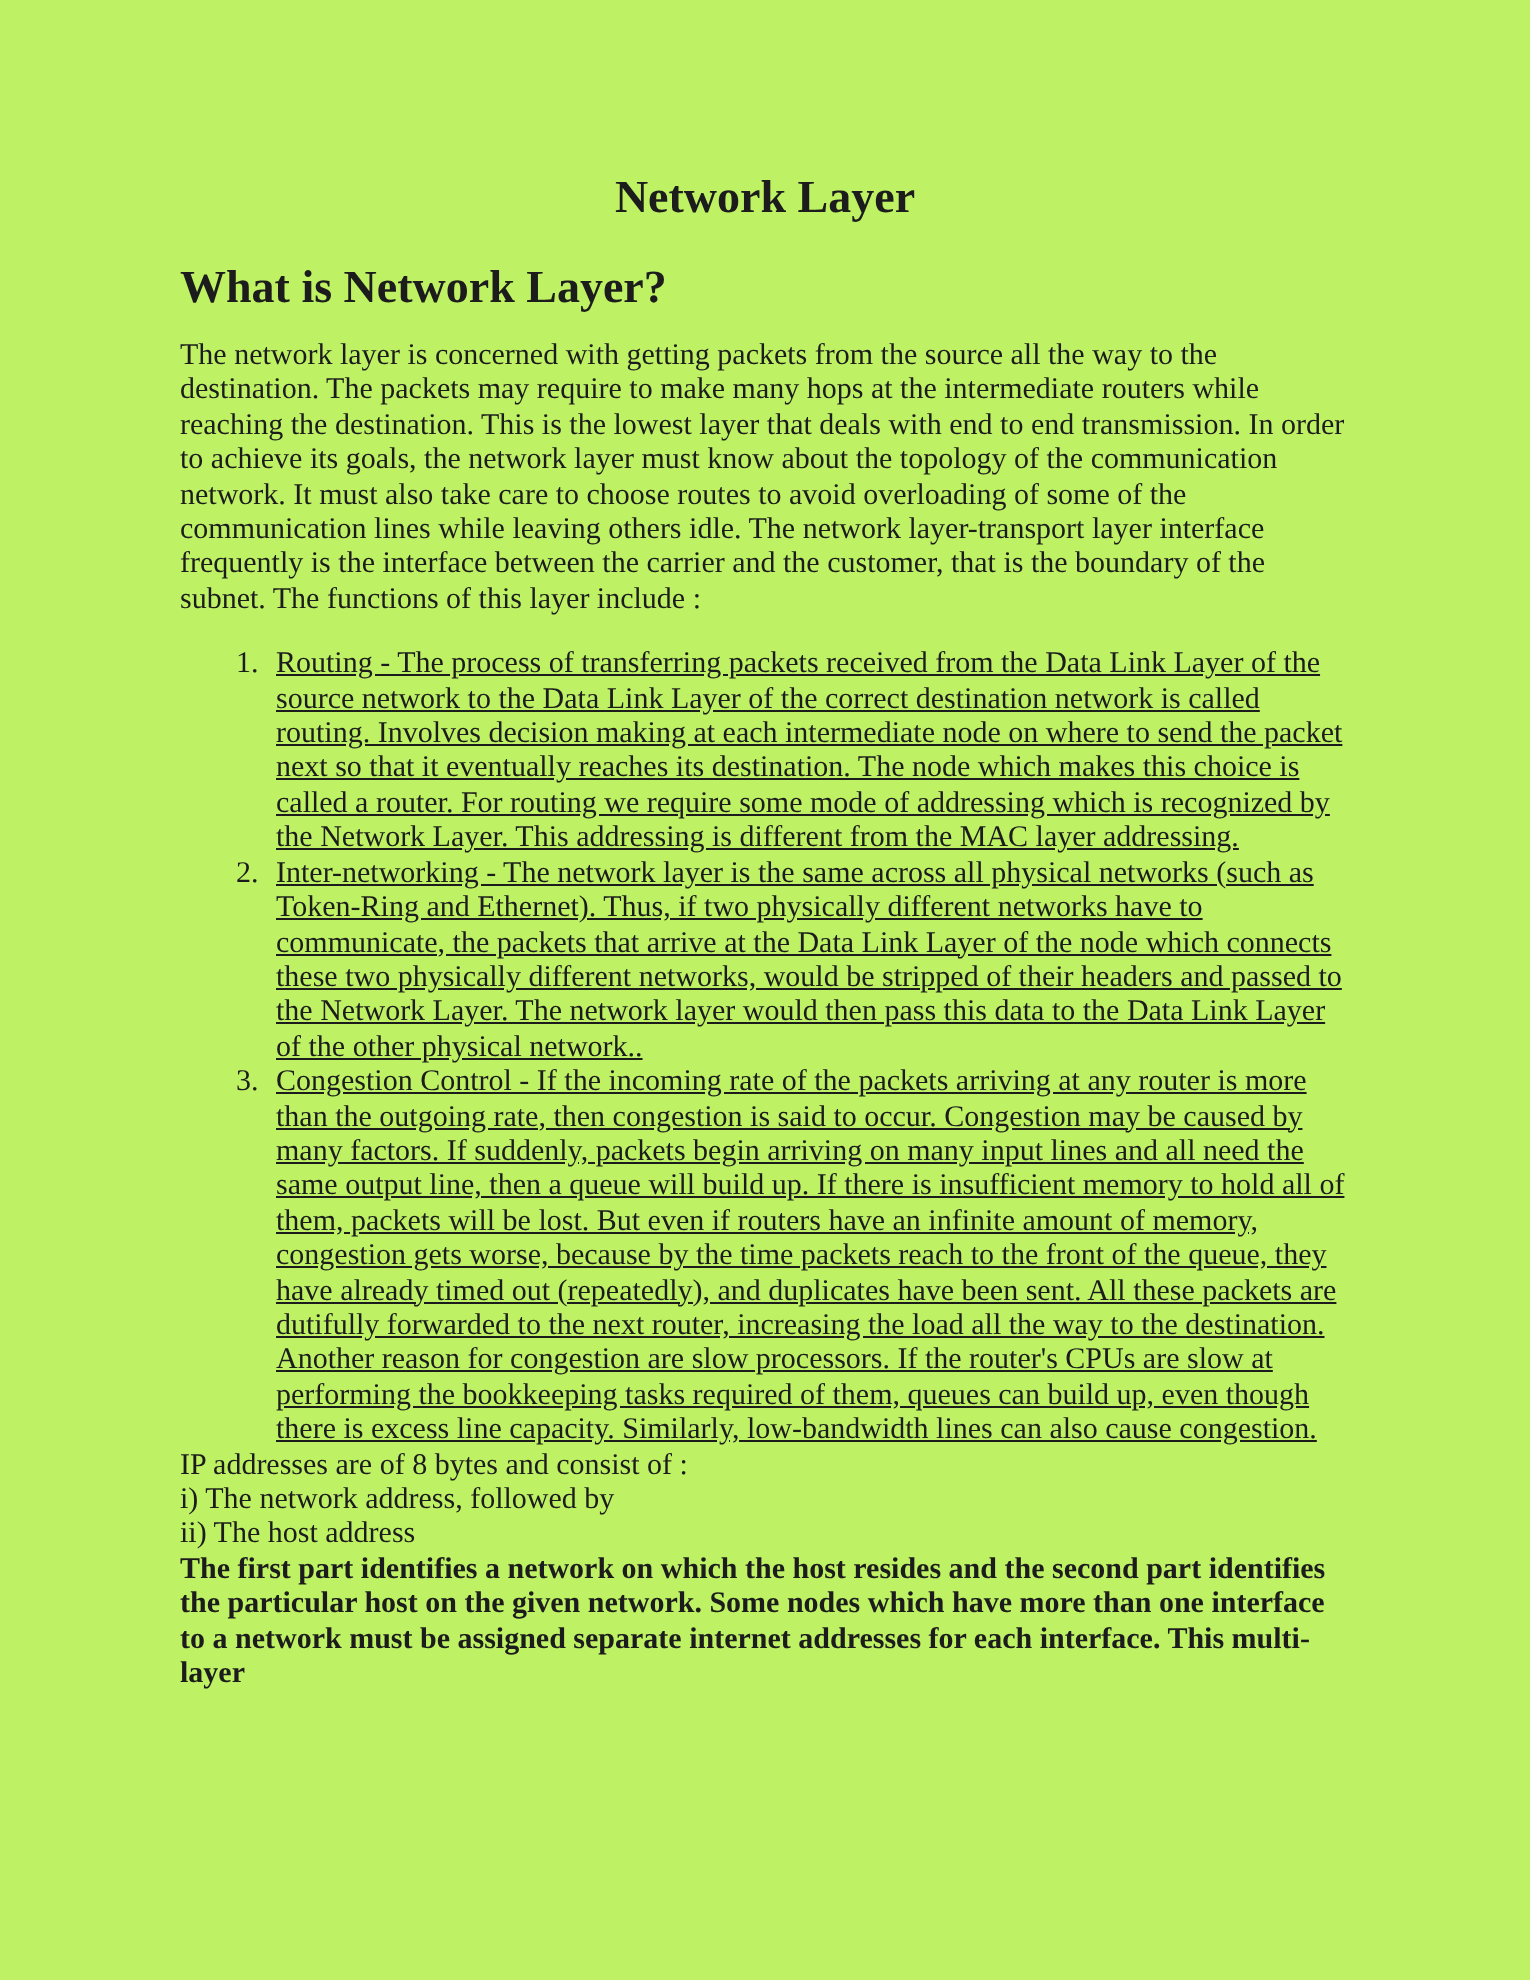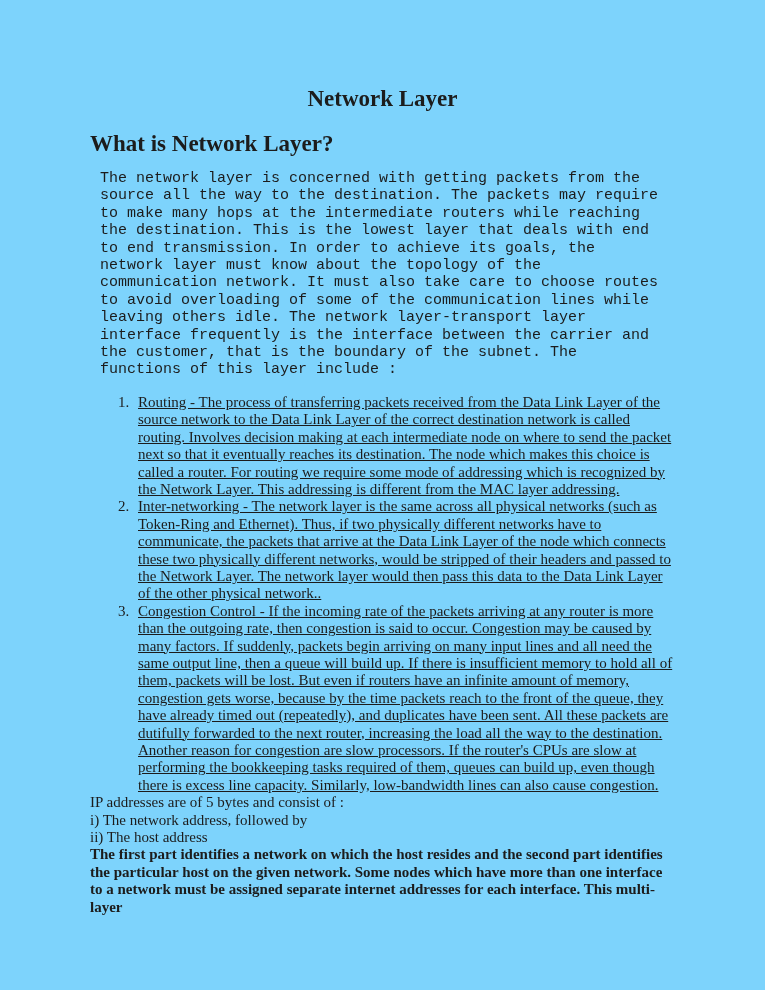--- a/index.html
+++ b/index.html
@@ -3,21 +3,21 @@
 <meta charset="utf-8">
 <style>
   html, body {
     margin: 0;
     padding: 0;
     background: #ffffff;
   }
   .page {
     width: 765px;
     height: 990px;
-    background: #7dd3fc;
+    background: #bef264;
     box-sizing: border-box;
     padding: 0 90px;
     font-family: "Liberation Serif", "DejaVu Serif", serif;
     font-size: 15px;
     line-height: 17.4px;
     color: #1c1c1c;
     overflow: hidden;
   }
   .doc-title {
     margin: 0;
@@ -28,23 +28,22 @@
     font-weight: bold;
   }
   .section-heading {
     margin: 0;
     margin-top: 22px;
     font-size: 23px;
     line-height: 20px;
     font-weight: bold;
   }
   .intro-paragraph {
-    margin: 10px;
+    margin: 0;
     margin-top: 16px;
-    font-family: Liberation Mono, monospace;
   }
   .numbered-list {
     margin: 0;
     margin-top: 15px;
   }
   .list-item {
     display: flex;
     align-items: flex-start;
   }
   .list-marker {
@@ -99,21 +98,21 @@
 
     <div class="list-item">
       <span class="list-marker">3.</span>
       <span class="list-text">Congestion Control - If the incoming rate of the packets arriving at any router is more than the outgoing rate, then congestion is said to occur. Congestion may be caused by many factors. If suddenly, packets begin arriving on many input lines and all need the same output line, then a queue will build up. If there is insufficient memory to hold all of them, packets will be lost. But even if routers have an infinite amount of memory, congestion gets worse, because by the time packets reach to the front of the queue, they have already timed out (repeatedly), and duplicates have been sent. All these packets are dutifully forwarded to the next router, increasing the load all the way to the destination. Another reason for congestion are slow processors. If the router's CPUs are slow at performing the bookkeeping tasks required of them, queues can build up, even though there is excess line capacity. Similarly, low-bandwidth lines can also cause congestion.</span>
     </div>
 
   </div>
 
 
 
-  <div class="plain-line">IP addresses are of 5 bytes and consist of :</div>
+  <div class="plain-line">IP addresses are of 8 bytes and consist of :</div>
 
   <div class="plain-line">i) The network address, followed by</div>
 
   <div class="plain-line">ii) The host address</div>
 
   <p class="closing-paragraph">The first part identifies a network on which the host resides and the second part identifies the particular host on the given network. Some nodes which have more than one interface to a network must be assigned separate internet addresses for each interface. This multi-layer</p>
 
 </div>
 
 </body></html>

